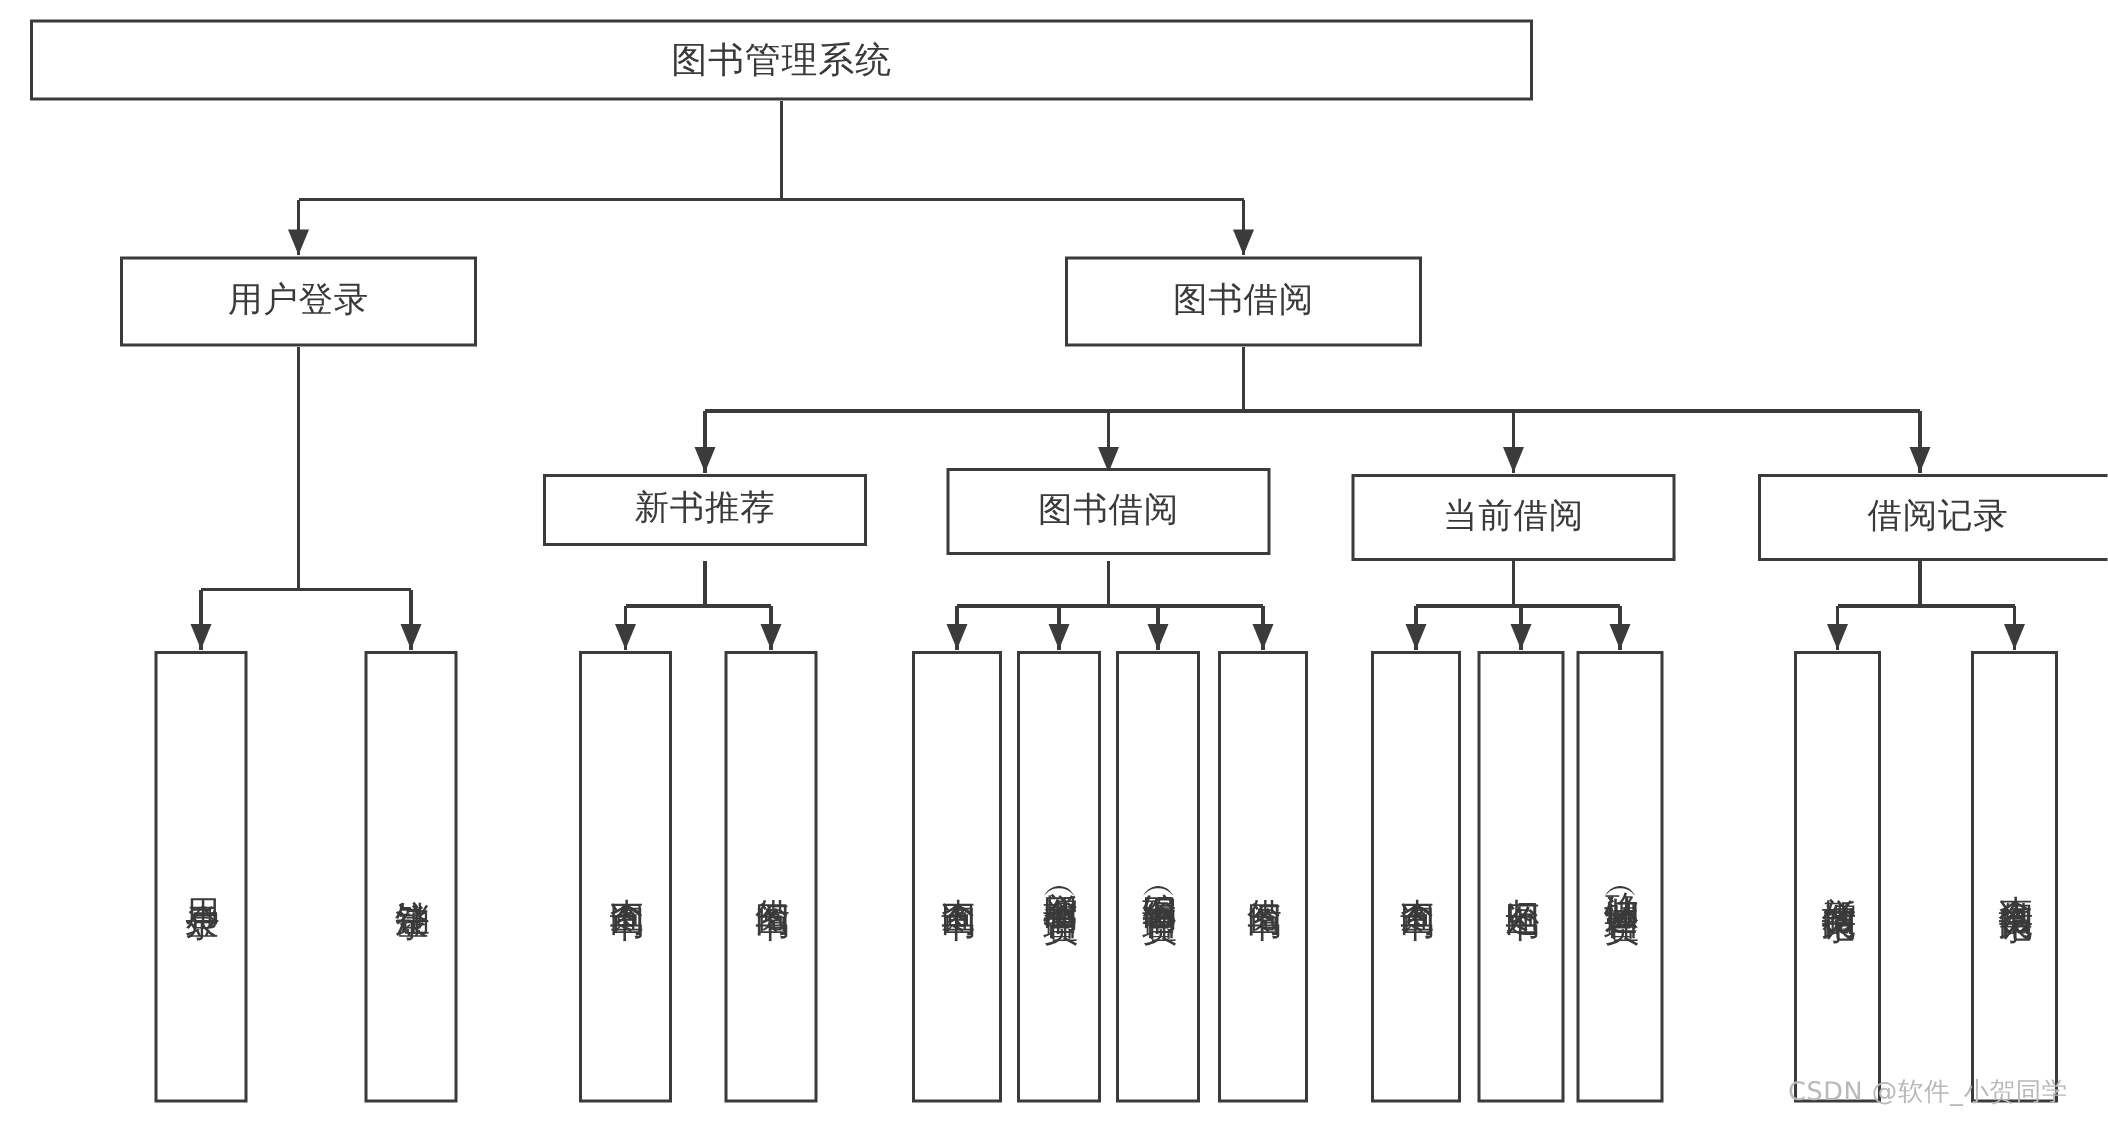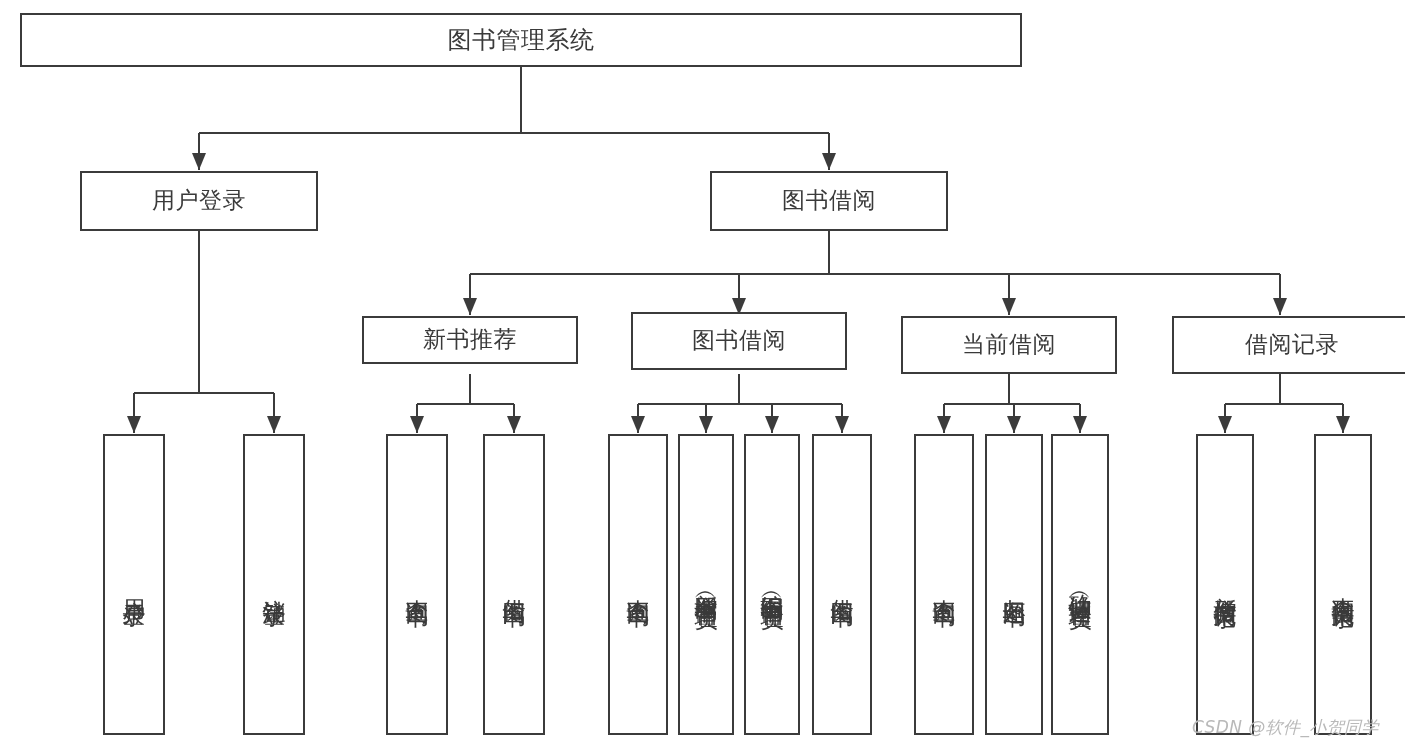--- a/index.html
+++ b/index.html
@@ -194,14 +194,14 @@
       <div class="node vert" style="left: 1051px; top: 434px; width: 58px; height: 301px; border-color: rgb(59, 59, 59); color: rgb(58, 58, 58);">
         <span class="label">确认归还（管理员）</span>
       </div>
       <div class="node vert" style="left: 1196px; top: 434px; width: 58px; height: 301px; border-color: rgb(59, 59, 59); color: rgb(58, 58, 58);">
         <span class="label">新增借阅记录</span>
       </div>
       <div class="node vert" style="left: 1314px; top: 434px; width: 58px; height: 301px; border-color: rgb(59, 59, 59); color: rgb(58, 58, 58);">
         <span class="label">查询借阅记录</span>
       </div>
     </div>
-  <div id="watermark" style="left: 1192px; top: 716px; color: rgb(185, 185, 185); font-style: italic;">CSDN @软件_小贺同学</div>
+  <div id="watermark" style="left: 1192px; top: 716px; color: rgb(185, 185, 185);">CSDN @软件_小贺同学</div>
 </div>
 
 </body></html>

